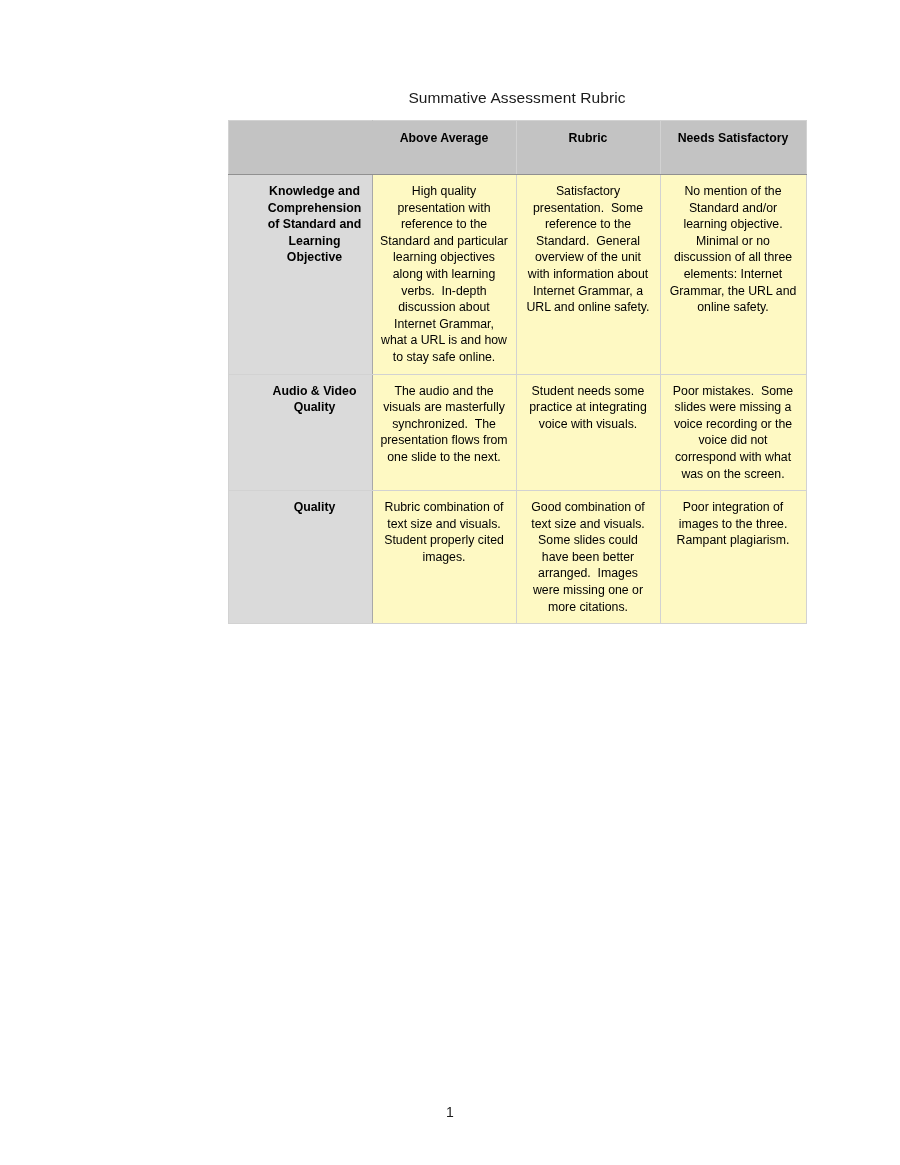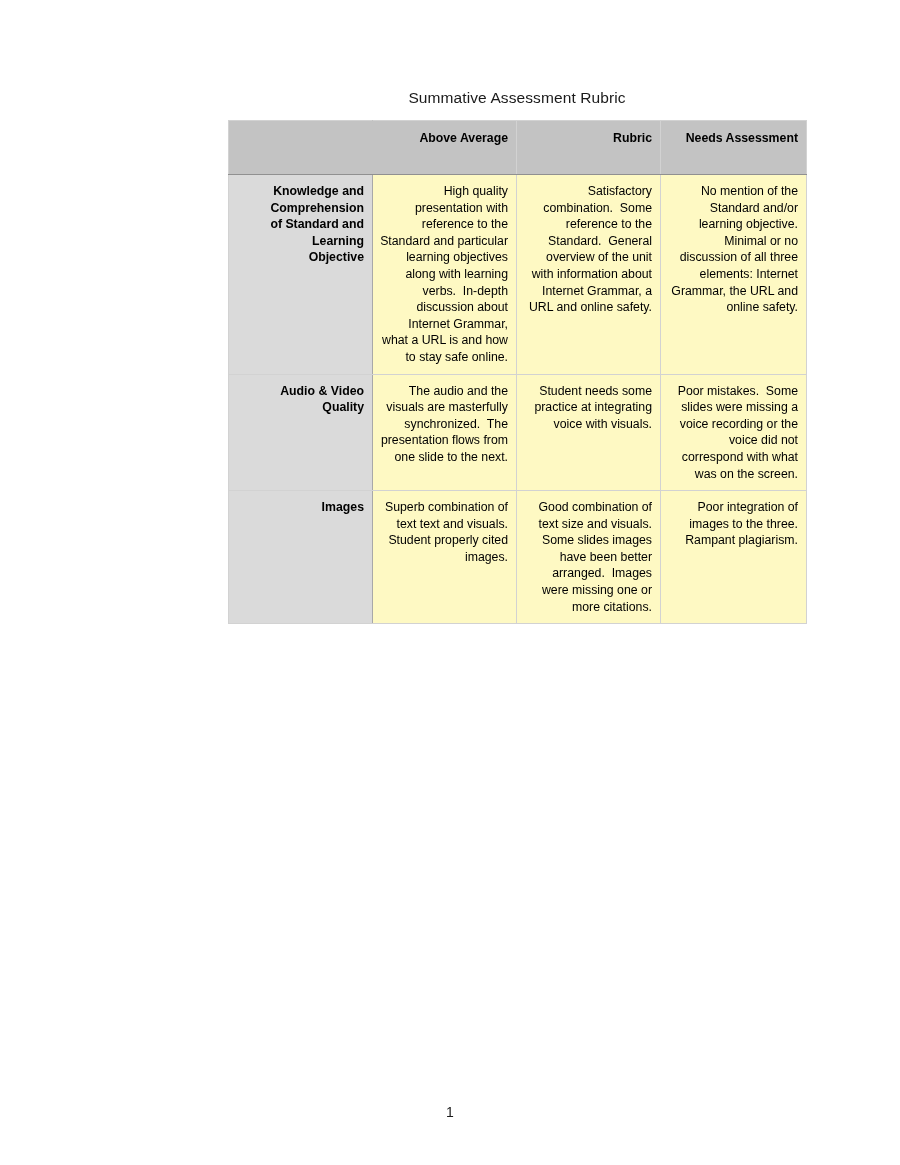--- a/index.html
+++ b/index.html
@@ -47,21 +47,21 @@
   }
 
   .rubric-table td,
   .rubric-table th {
     vertical-align: top;
     padding: 8px 8px 8px 7px;
     border: 1px solid #d2d2d2;
     line-height: 16.6px;
     white-space: pre-wrap;
     word-wrap: break-word;
-    text-align: right;
+    text-align: center;
     font-weight: normal;
   }
 
   .rubric-table thead td {
     background: #c3c3c3;
     font-weight: bold;
     border-bottom: 1px solid #909090;
     padding-top: 9px;
     padding-bottom: 10px;
     height: 34px;
@@ -109,40 +109,40 @@
       <col class="col-criterion">
       <col class="col-level-1">
       <col class="col-level-2">
       <col class="col-level-3">
     </colgroup>
     <thead>
       <tr>
         <td class="corner-cell"></td>
         <td>Above Average</td>
         <td>Rubric</td>
-        <td>Needs Assessment</td>
+        <td>Needs Satisfactory</td>
       </tr>
     </thead>
     <tbody>
       <tr>
         <td class="criterion-cell">Knowledge and Comprehension of Standard and Learning Objective</td>
         <td class="level-cell">High quality presentation with reference to the Standard and particular learning objectives along with learning verbs.  In-depth discussion about Internet Grammar, what a URL is and how to stay safe online.</td>
-        <td class="level-cell">Satisfactory combination.  Some reference to the Standard.  General overview of the unit with information about Internet Grammar, a URL and online safety.</td>
+        <td class="level-cell">Satisfactory presentation.  Some reference to the Standard.  General overview of the unit with information about Internet Grammar, a URL and online safety.</td>
         <td class="level-cell">No mention of the Standard and/or learning objective.  Minimal or no discussion of all three elements: Internet Grammar, the URL and online safety.</td>
       </tr>
       <tr>
         <td class="criterion-cell">Audio &amp; Video Quality</td>
         <td class="level-cell">The audio and the visuals are masterfully synchronized.  The presentation flows from one slide to the next.</td>
         <td class="level-cell">Student needs some practice at integrating voice with visuals.</td>
         <td class="level-cell">Poor mistakes.  Some slides were missing a voice recording or the voice did not correspond with what was on the screen.</td>
       </tr>
       <tr>
-        <td class="criterion-cell">Images</td>
-        <td class="level-cell">Superb combination of text text and visuals.  Student properly cited images.</td>
-        <td class="level-cell">Good combination of text size and visuals.  Some slides images have been better arranged.  Images were missing one or more citations.</td>
+        <td class="criterion-cell">Quality</td>
+        <td class="level-cell">Rubric combination of text size and visuals.  Student properly cited images.</td>
+        <td class="level-cell">Good combination of text size and visuals.  Some slides could have been better arranged.  Images were missing one or more citations.</td>
         <td class="level-cell">Poor integration of images to the three.  Rampant plagiarism.</td>
       </tr>
     </tbody>
   </table>
 
   <div class="page-number">1</div>
 
 </div>
 
 </body></html>

